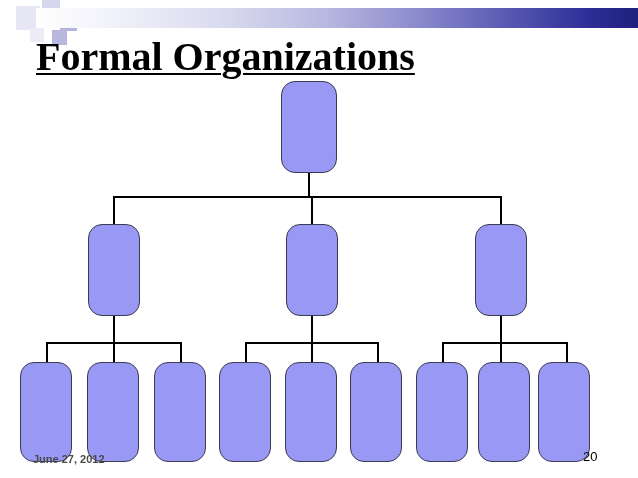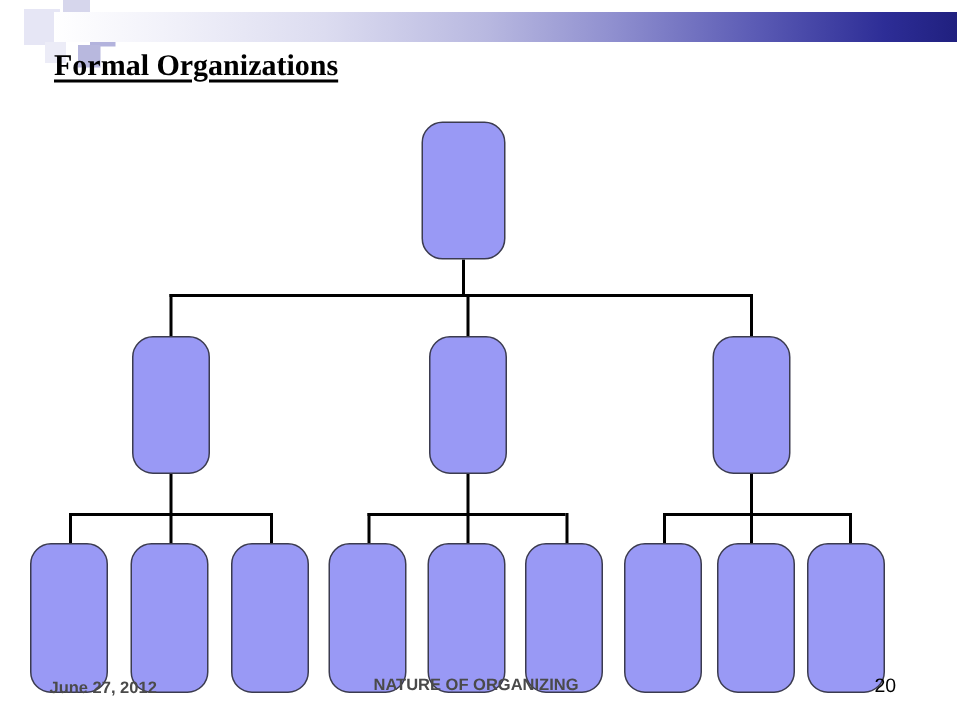--- a/index.html
+++ b/index.html
@@ -40,21 +40,21 @@
         #2d2d96 92%,
         #20207f 100%);
   }
 
   
   #page-title {
     position: absolute;
     left: 36px;
     top: 33px;
     font-family: "Liberation Serif", serif;
-    font-size: 20px;
+    font-size: 40px;
     font-weight: bold;
     color: #000000;
     text-decoration: underline;
     text-decoration-thickness: 2px;
     text-underline-offset: 3px;
     letter-spacing: 0px;
     white-space: nowrap;
   }
 
   
@@ -143,16 +143,15 @@
       <div class="node-box" style="left: 154px; top: 362px; width: 52px; height: 100px; background: rgb(153, 153, 245); border-color: rgb(59, 59, 79);"></div>
       <div class="node-box" style="left: 219px; top: 362px; width: 52px; height: 100px; background: rgb(153, 153, 245); border-color: rgb(59, 59, 79);"></div>
       <div class="node-box" style="left: 285px; top: 362px; width: 52px; height: 100px; background: rgb(153, 153, 245); border-color: rgb(59, 59, 79);"></div>
       <div class="node-box" style="left: 350px; top: 362px; width: 52px; height: 100px; background: rgb(153, 153, 245); border-color: rgb(59, 59, 79);"></div>
       <div class="node-box" style="left: 416px; top: 362px; width: 52px; height: 100px; background: rgb(153, 153, 245); border-color: rgb(59, 59, 79);"></div>
       <div class="node-box" style="left: 478px; top: 362px; width: 52px; height: 100px; background: rgb(153, 153, 245); border-color: rgb(59, 59, 79);"></div>
       <div class="node-box" style="left: 538px; top: 362px; width: 52px; height: 100px; background: rgb(153, 153, 245); border-color: rgb(59, 59, 79);"></div>
     </div>
 
   <div class="footer-text" id="footer-date">June 27, 2012</div>
-  <div class="footer-text" id="footer-label">NATURE OF ORGANIZING</div>
   <div class="footer-text" id="footer-page">20</div>
 
 </div>
 
 </body></html>

